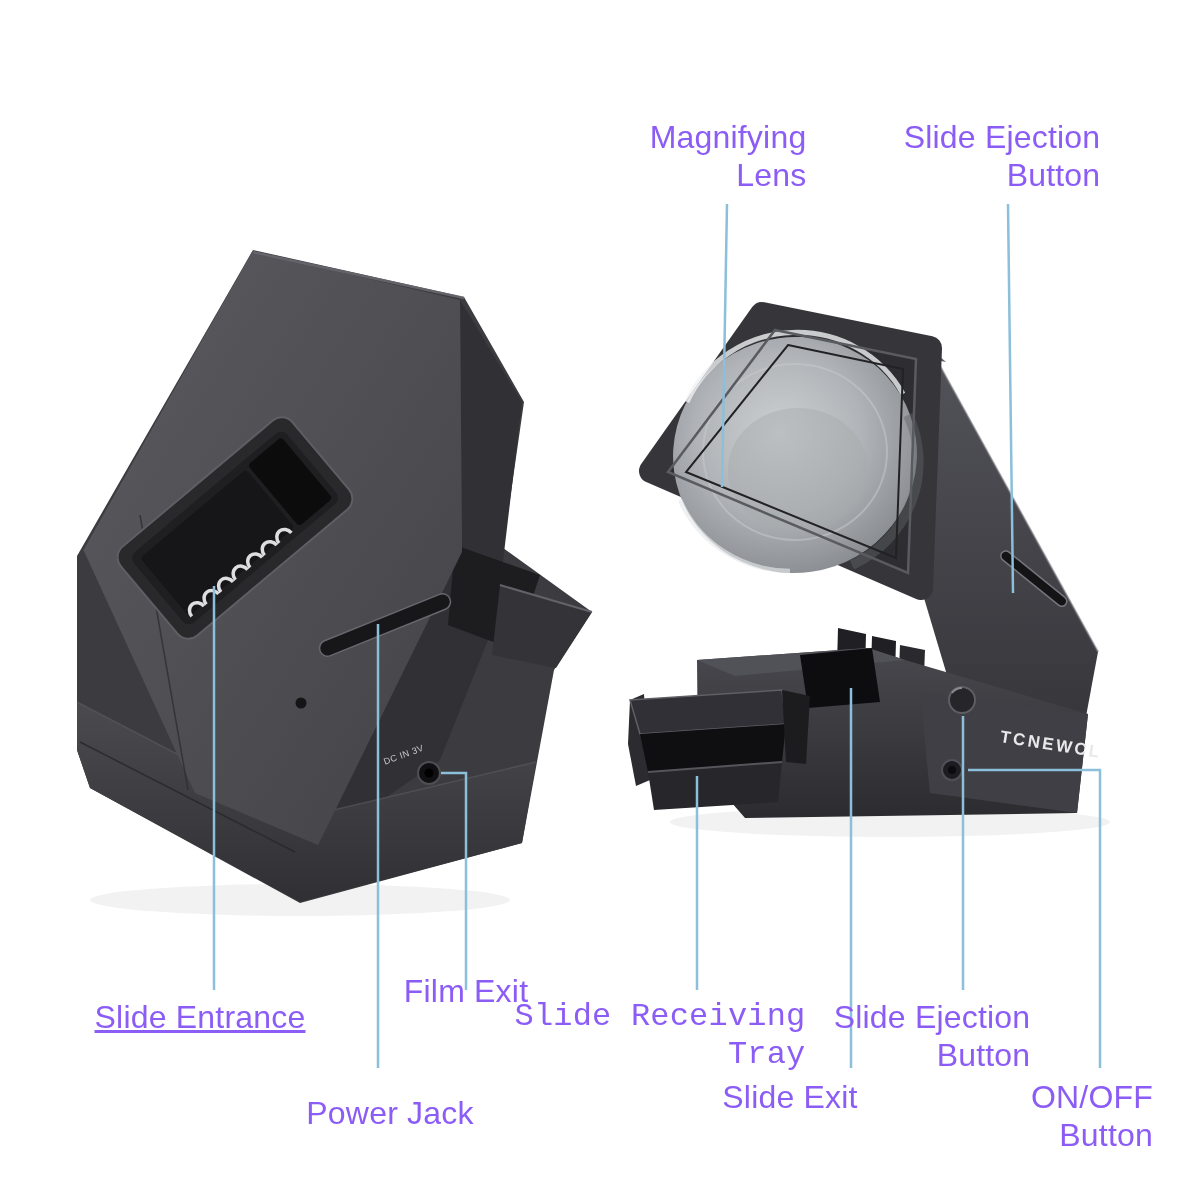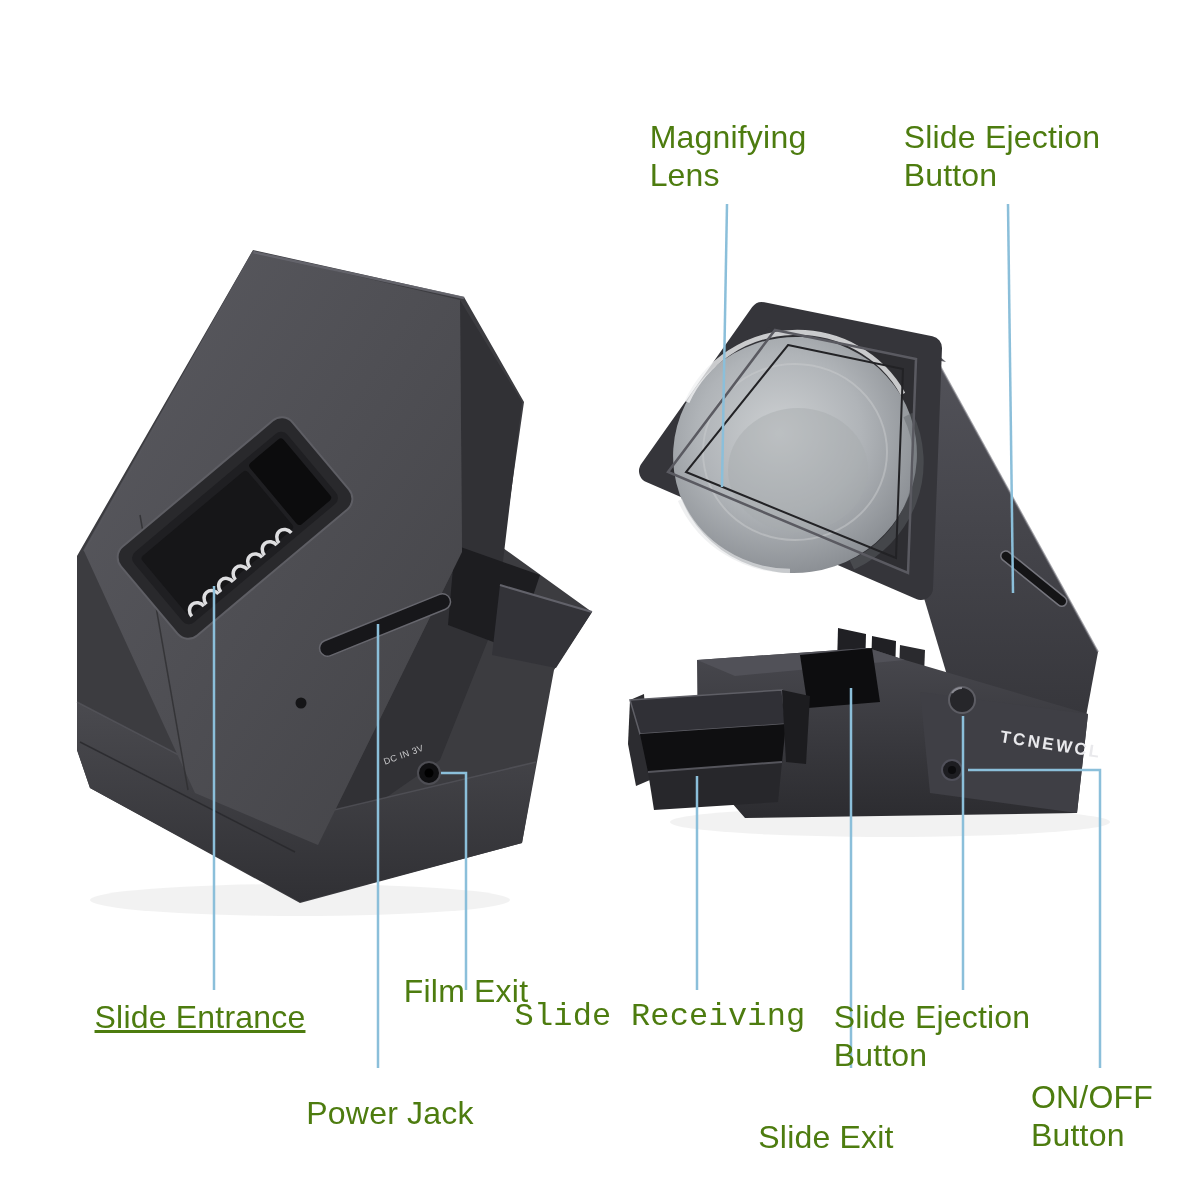--- a/index.html
+++ b/index.html
@@ -3,24 +3,24 @@
 <meta charset="utf-8">
 <style>
   * { margin:0; padding:0; box-sizing:border-box; }
   html,body { width:1200px; height:1200px; background:#ffffff; }
   body { position:relative; overflow:hidden; font-family:"Liberation Sans", sans-serif; }
   .stage { position:absolute; left:0; top:0; width:1200px; height:1200px; }
   svg.scene { position:absolute; left:0; top:0; }
   .callout {
     position:absolute;
     transform:translateX(-50%);
-    text-align:left;
+    text-align:right;
     font-size:32px;
     line-height:38px;
-    color:#4d7c0f;
+    color:#8b5cf6;
     white-space:nowrap;
     letter-spacing:0.2px;
   }
   .callout span { display:block; }
 </style>
 </head>
 <body>
 
 <div class="stage">
 
@@ -191,23 +191,24 @@
   <div class="callout" style="left:466px; top:972px;">
     <span>Film Exit</span>
   </div>
 
   <div class="callout" style="left:378px; top:1094px;margin-left:12px;">
     <span>Power Jack</span>
   </div>
 
   <div class="callout" style="left:660px; top:998px;font-family:Liberation Mono, monospace;">
     <span>Slide Receiving</span>
-  </div>
-
-  <div class="callout" style="left:826px; top:1078px;margin-top:40px;">
+    <span>Tray</span>
+  </div>
+
+  <div class="callout" style="left:790px; top:1078px;">
     <span>Slide Exit</span>
   </div>
 
   <div class="callout" style="left:932px; top:998px;">
     <span>Slide Ejection</span>
     <span>Button</span>
   </div>
 
   <div class="callout" style="left:1092px; top:1078px;">
     <span>ON/OFF</span>

